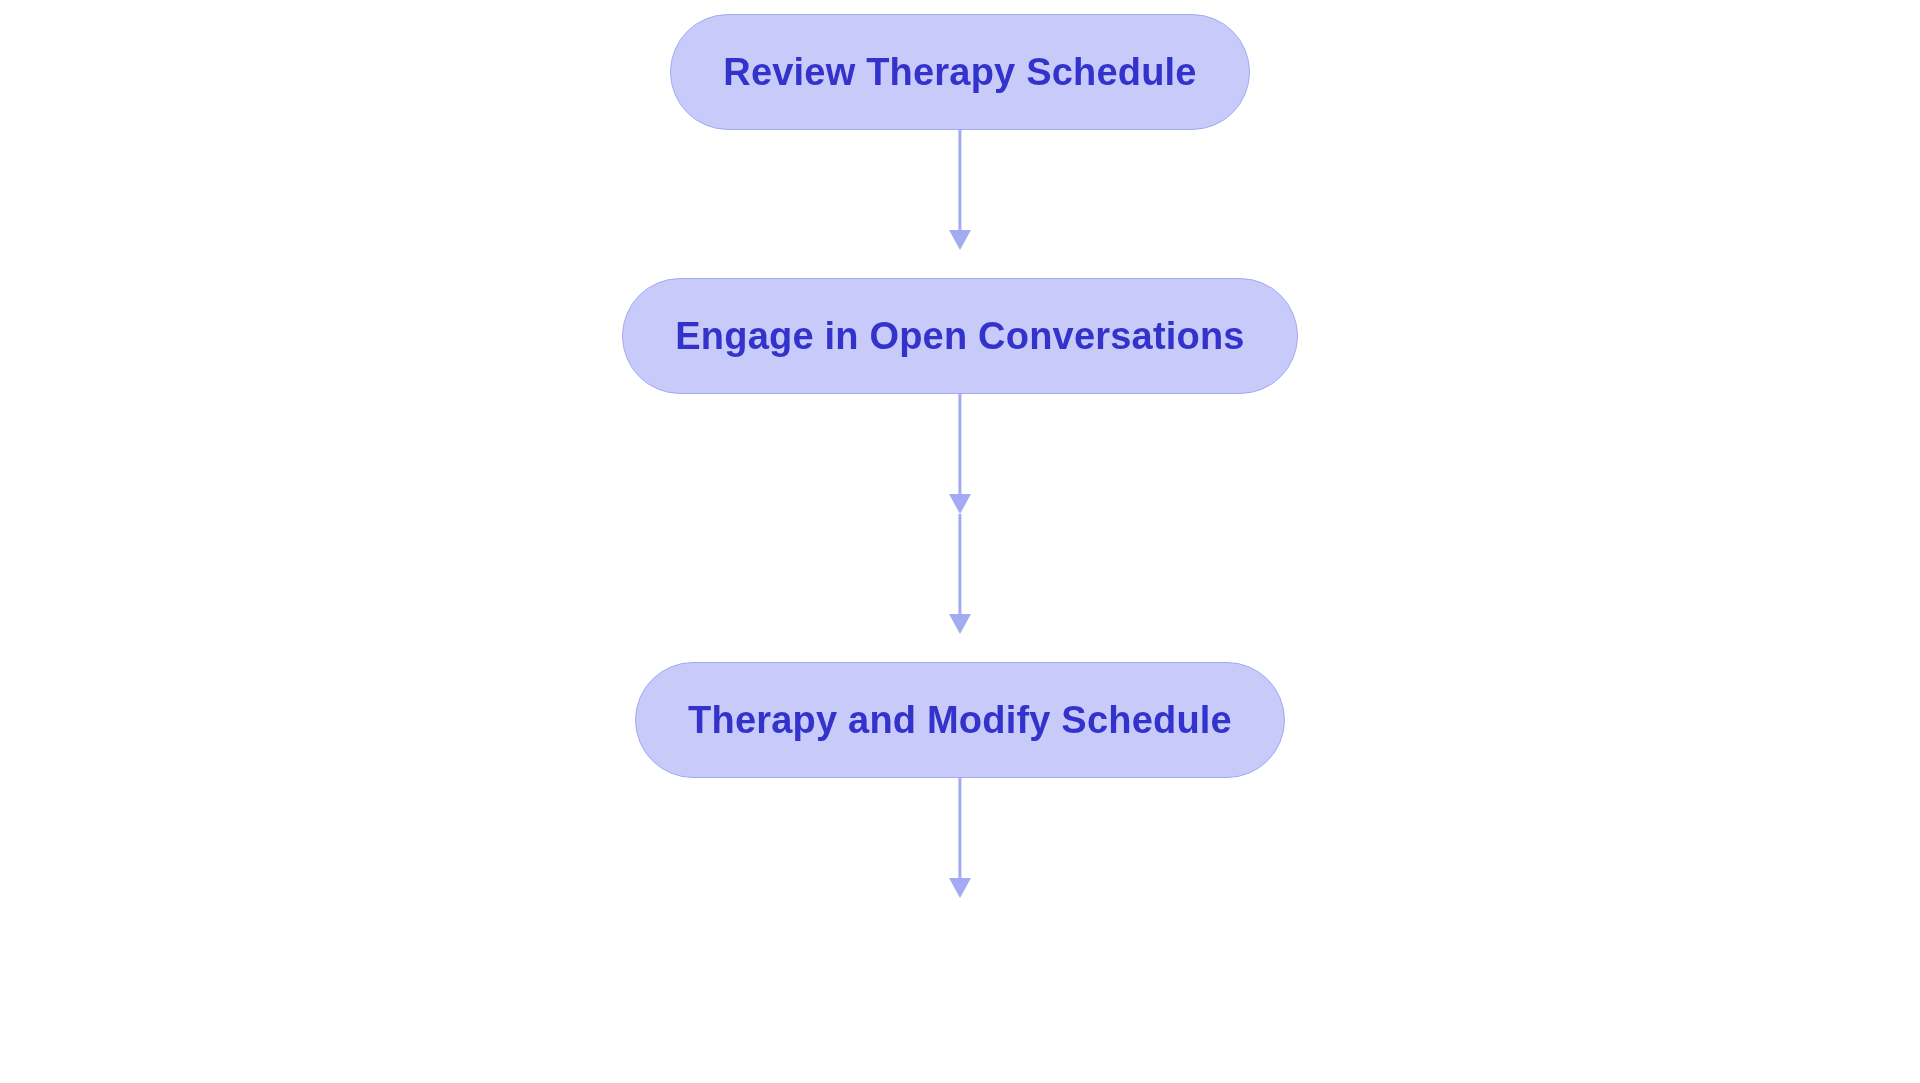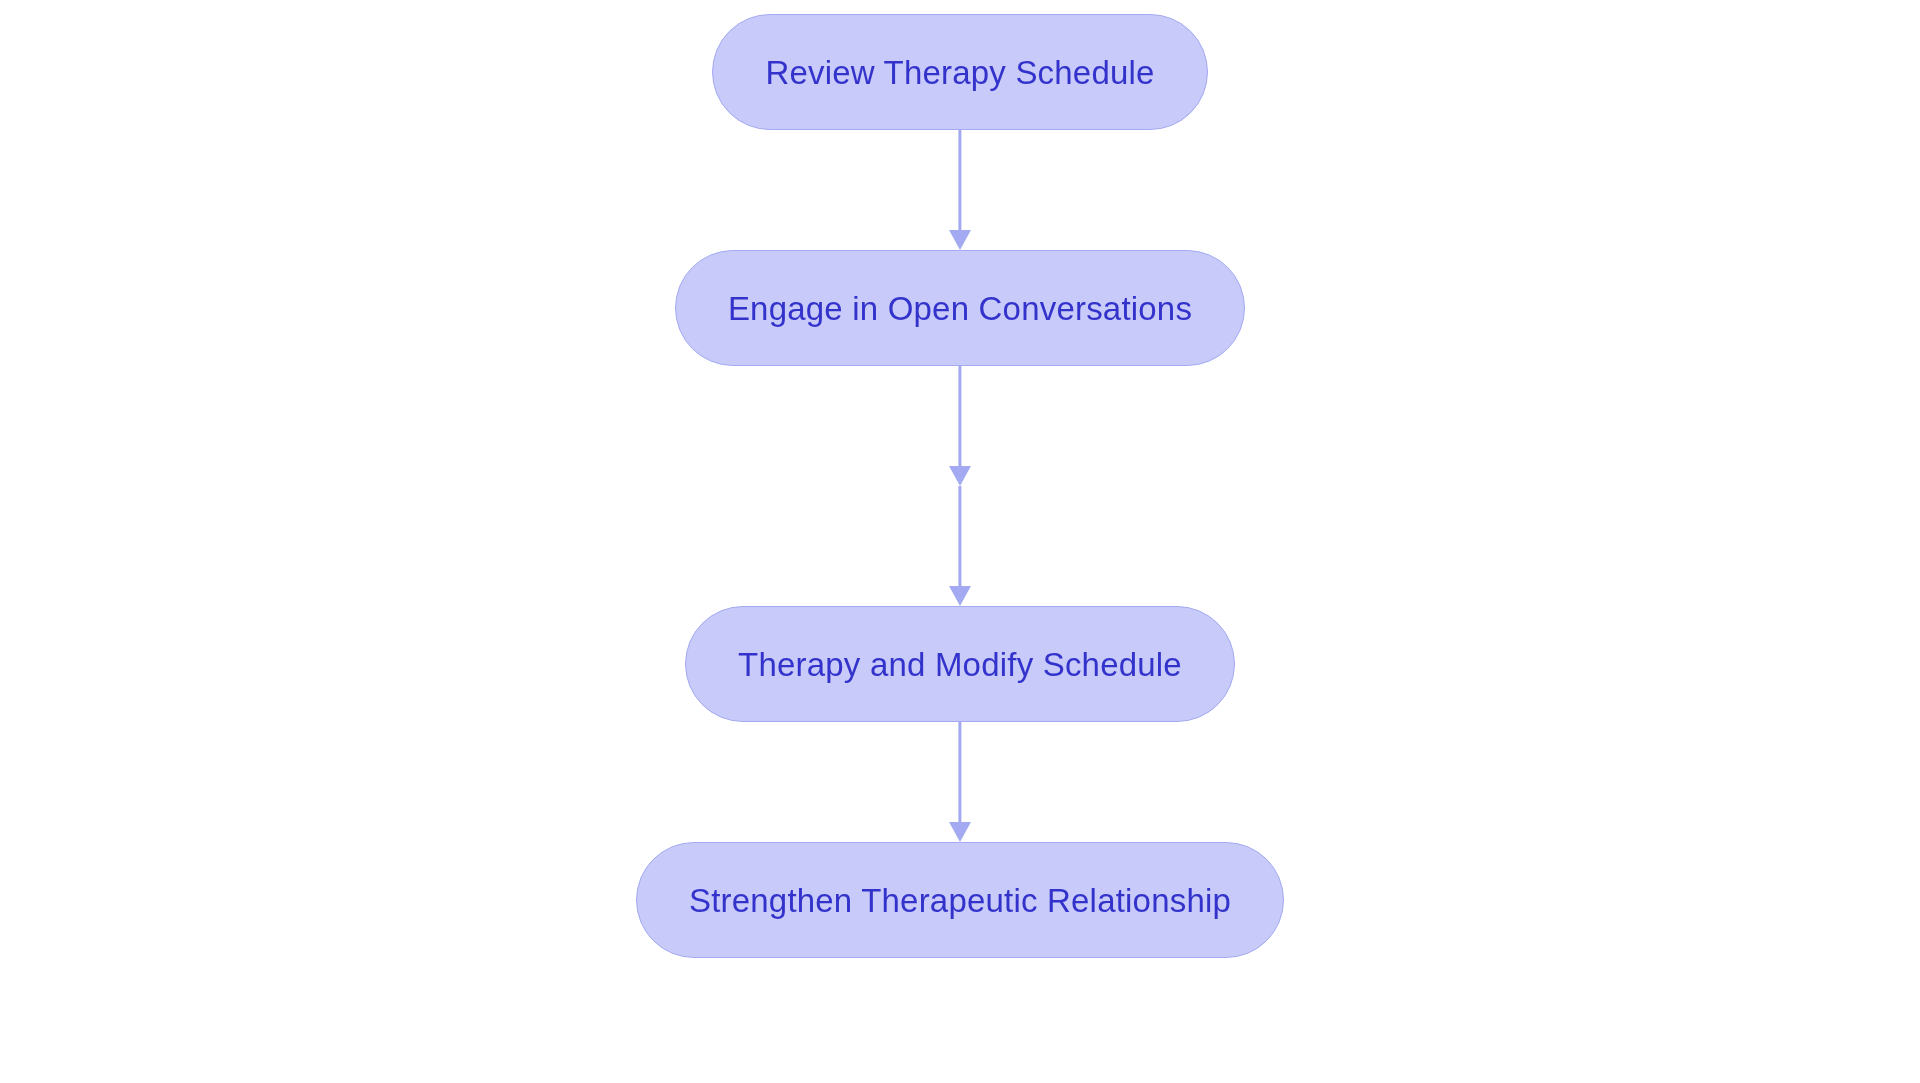--- a/index.html
+++ b/index.html
@@ -31,25 +31,26 @@
     height: 116px;
     display: flex;
     align-items: center;
     justify-content: center;
     padding: 0 52px;
     background: #c8cbfa;
     border: 1.6px solid #a3aaf2;
     border-radius: 58px;
     white-space: nowrap;
     flex: 0 0 auto;
+    margin-top: 28px;
   }
   .node-label {
     font-family: "Liberation Sans", sans-serif;
-    font-size: 33px;
-    font-weight: 400;
+    font-size: 38px;
+    font-weight: 700;
     letter-spacing: 0.2px;
     color: #3333cc;
     line-height: 1;
     user-select: none;
   }
 
   
   .connector {
     position: relative;
     width: 24px;
@@ -114,17 +115,14 @@
 
   <div class="node">
     <span class="node-label">Therapy and Modify Schedule</span>
   </div>
 
   <div class="connector">
     <div class="connector-line"></div>
     <div class="connector-arrowhead"></div>
   </div>
 
-  <div class="node">
-    <span class="node-label">Strengthen Therapeutic Relationship</span>
-  </div>
 
 </div>
 
 </body></html>

